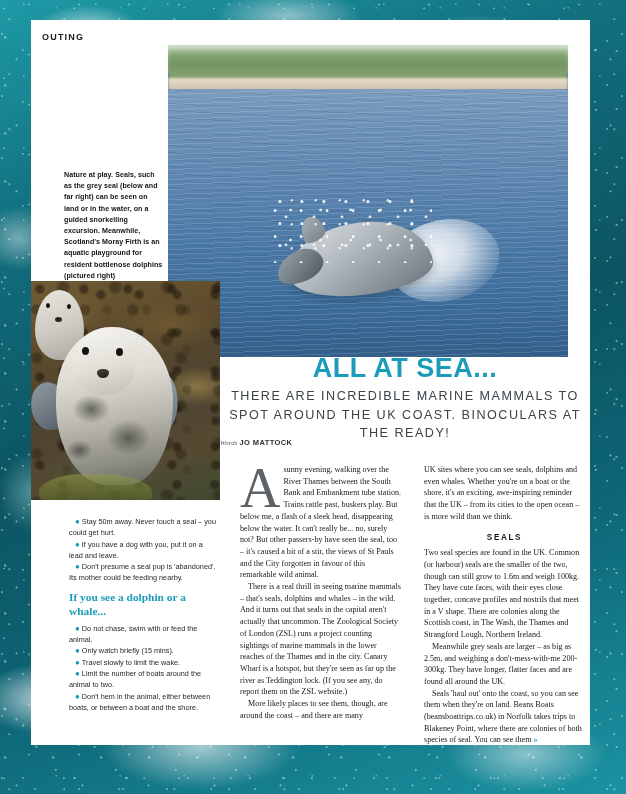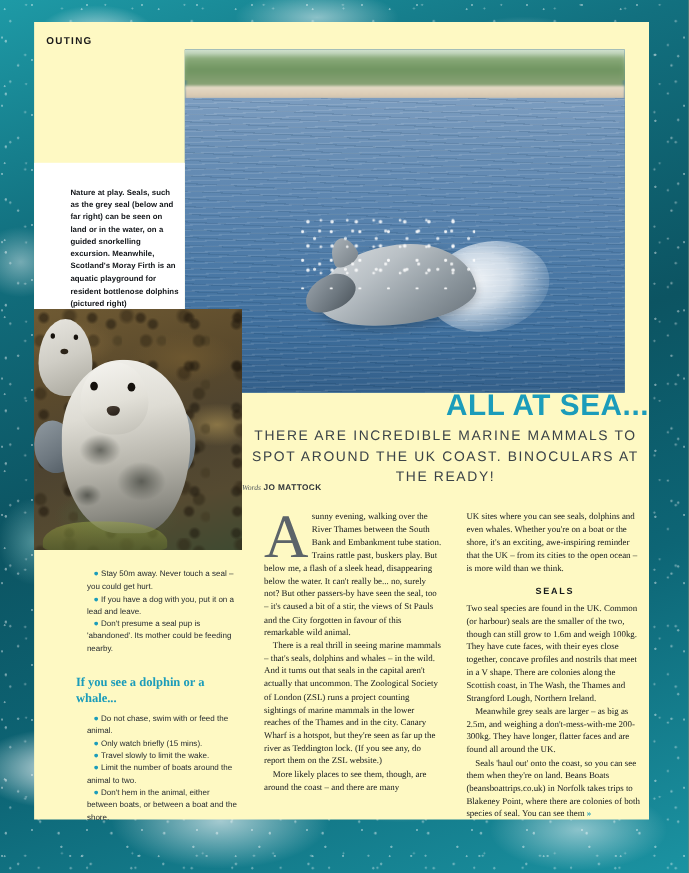--- a/index.html
+++ b/index.html
@@ -57,21 +57,21 @@
     opacity: 0.85;
   }
 
   
   .page-white {
     position: absolute;
     left: 31px;
     top: 20px;
     width: 559px;
     height: 725px;
-    background: #fef9c3;
+    background: #ffffff;
   }
 
   .kicker {
     position: absolute;
     left: 11px;
     top: 12px;
     font-size: 9px;
     font-weight: bold;
     letter-spacing: 1.2px;
     color: #1a1a1a;
@@ -316,21 +316,21 @@
     background: linear-gradient(180deg, rgba(150,160,70,0.55) 0%, rgba(90,100,45,0.7) 100%);
     border-radius: 40% 45% 8% 8% / 70% 70% 10% 10%;
   }
 
   
   .headline {
     position: absolute;
     left: 189px;
     top: 333px;
     width: 370px;
-    text-align: right;
+    text-align: center;
     font-size: 27px;
     font-weight: bold;
     letter-spacing: 0.5px;
     color: #1b9cba;
   }
   .subhead {
     position: absolute;
     left: 189px;
     top: 367px;
     width: 370px;
@@ -369,35 +369,34 @@
   }
   .tips-heading {
     font-family: "Liberation Serif", serif;
     font-weight: bold;
     font-size: 11.4px;
     line-height: 14px;
     color: #1b9cba;
     margin-bottom: 5px;
   }
   .tips-heading.second {
-    margin-top: 19px;
+    margin-top: 6px;
   }
   .tips-list {
     list-style: none;
     margin: 0;
     padding: 0;
   }
   .tips-list li {
     font-size: 7.3px;
     line-height: 11.3px;
     color: #24292e;
     margin-bottom: 0px;
     text-indent: 0;
     padding-left: 0;
-    margin-left: 10px;
   }
   .tips-list li .bullet {
     color: #1b9cba;
     font-size: 8px;
     margin-right: 2px;
     margin-left: 6px;
   }
 
   
   .body-cols {

